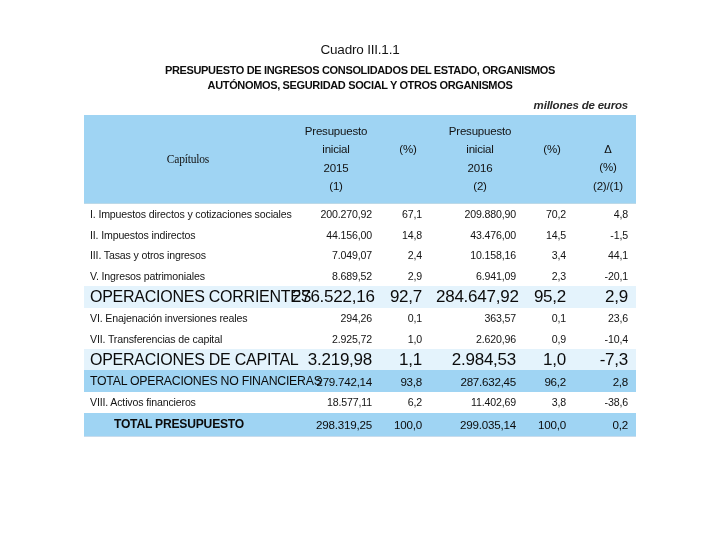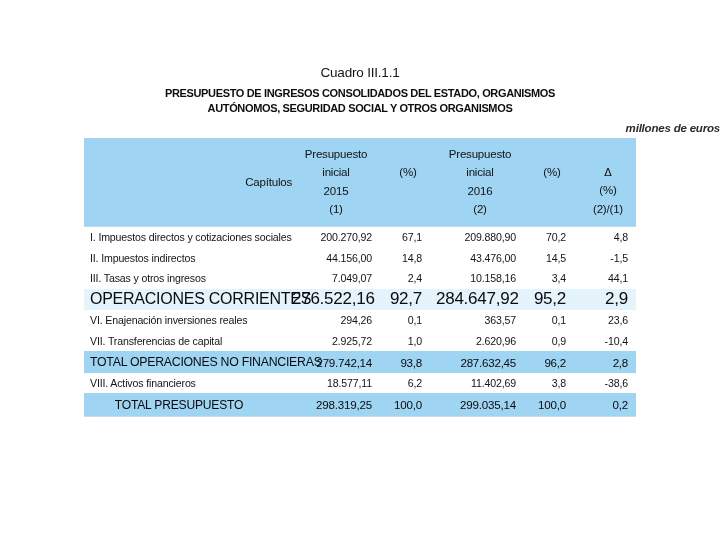--- a/index.html
+++ b/index.html
@@ -19,21 +19,20 @@
     position: relative;
     width: 720px;
     height: 540px;
     box-sizing: border-box;
   }
 
   
   .titles {
     padding-top: 42px;
     text-align: center;
-    margin-top: 23px;
   }
   .cuadro-label {
     font-size: 13.5px;
     font-weight: 400;
     letter-spacing: -0.2px;
     color: #141414;
     line-height: 1.15;
   }
   .main-title {
     margin-top: 5px;
@@ -44,20 +43,21 @@
     color: #0d0d0d;
     padding: 0 60px;
   }
   .main-title .line {
     display: block;
   }
 
   .units {
     margin-top: 6px;
     text-align: right;
+    padding-right: 92px;
     font-size: 11.5px;
     font-style: italic;
     font-weight: 600;
     letter-spacing: -0.2px;
     color: #2a2a2a;
   }
 
   
   .table-wrap {
     margin: 4px auto 0 auto;
@@ -90,21 +90,21 @@
     border: none;
   }
   .hdr-stack {
     display: flex;
     flex-direction: column;
     justify-content: center;
     align-items: center;
     line-height: 1.62;
   }
   .hdr-stack span { display: block; }
-  th.h-cap .hdr-stack { align-items: flex-end; }
+  th.h-cap .hdr-stack { align-items: center; font-family: Liberation Serif, serif; }
   .spacer-line { visibility: hidden; }
   .delta-glyph {
     font-family: "DejaVu Sans", sans-serif;
     font-size: 11px;
   }
 
   
   tbody td {
     height: 20.6px;
     padding: 0 0;
@@ -156,21 +156,21 @@
   tr.grand td {
     background: #9FD4F3;
     font-size: 11.6px;
     letter-spacing: -0.2px;
     color: #0b0b0b;
     height: 23px;
   }
   tr.grand td.cap {
     text-align: center;
     font-size: 12.1px;
-    font-weight: 400;
+    font-weight: 700;
     padding-left: 8px;
     padding-right: 26px;
   }
 
   
   tr.hairline-top td {
     border-top: 0.7px solid #bcd9e8;
   }
 
   .bottom-rule {
@@ -272,20 +272,28 @@
             <td class="var">-1,5</td>
           </tr>
           <tr class="normal">
             <td class="cap">III. Tasas y otros ingresos</td>
             <td class="num">7.049,07</td>
             <td class="pct">2,4</td>
             <td class="num">10.158,16</td>
             <td class="pct">3,4</td>
             <td class="var">44,1</td>
           </tr>
+          <tr class="normal">
+            <td class="cap">V. Ingresos patrimoniales</td>
+            <td class="num">8.689,52</td>
+            <td class="pct">2,9</td>
+            <td class="num">6.941,09</td>
+            <td class="pct">2,3</td>
+            <td class="var">-20,1</td>
+          </tr>
           <tr class="subtotal">
             <td class="cap">OPERACIONES CORRIENTES</td>
             <td class="num">276.522,16</td>
             <td class="pct">92,7</td>
             <td class="num">284.647,92</td>
             <td class="pct">95,2</td>
             <td class="var">2,9</td>
           </tr>
           <tr class="normal">
             <td class="cap">VI. Enajenación inversiones reales</td>
@@ -296,20 +304,28 @@
             <td class="var">23,6</td>
           </tr>
           <tr class="normal">
             <td class="cap">VII. Transferencias de capital</td>
             <td class="num">2.925,72</td>
             <td class="pct">1,0</td>
             <td class="num">2.620,96</td>
             <td class="pct">0,9</td>
             <td class="var">-10,4</td>
           </tr>
+          <tr class="subtotal">
+            <td class="cap">OPERACIONES DE CAPITAL</td>
+            <td class="num">3.219,98</td>
+            <td class="pct">1,1</td>
+            <td class="num">2.984,53</td>
+            <td class="pct">1,0</td>
+            <td class="var">-7,3</td>
+          </tr>
           <tr class="total">
             <td class="cap">TOTAL OPERACIONES NO FINANCIERAS</td>
             <td class="num">279.742,14</td>
             <td class="pct">93,8</td>
             <td class="num">287.632,45</td>
             <td class="pct">96,2</td>
             <td class="var">2,8</td>
           </tr>
           <tr class="normal">
             <td class="cap">VIII. Activos financieros</td>

